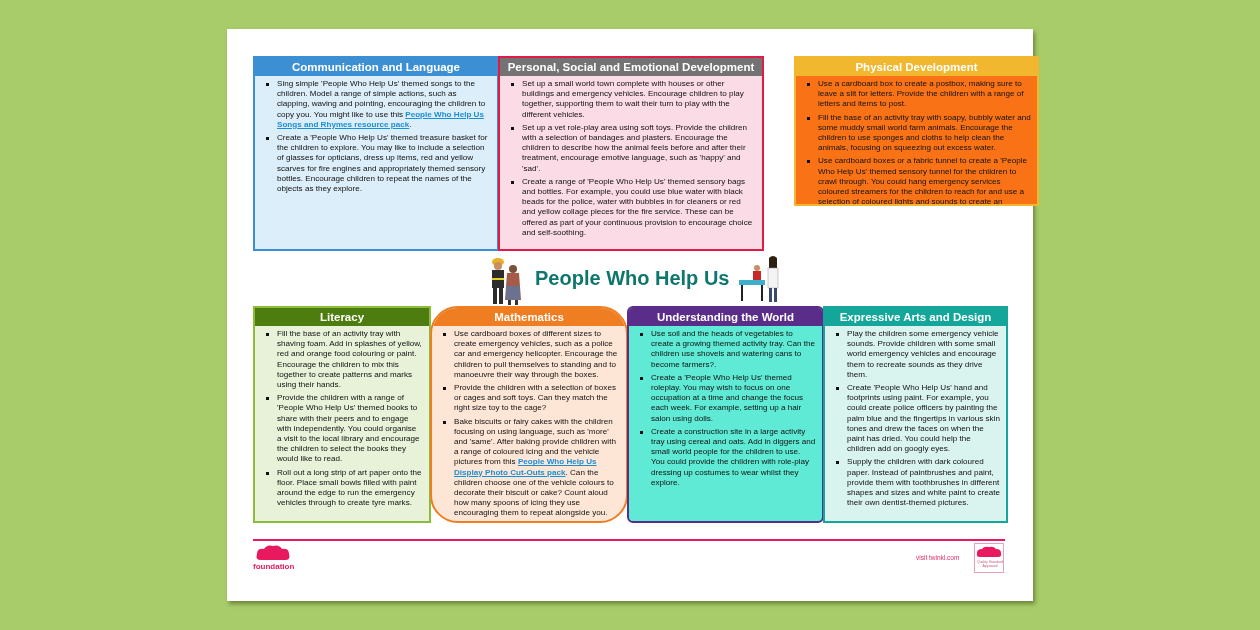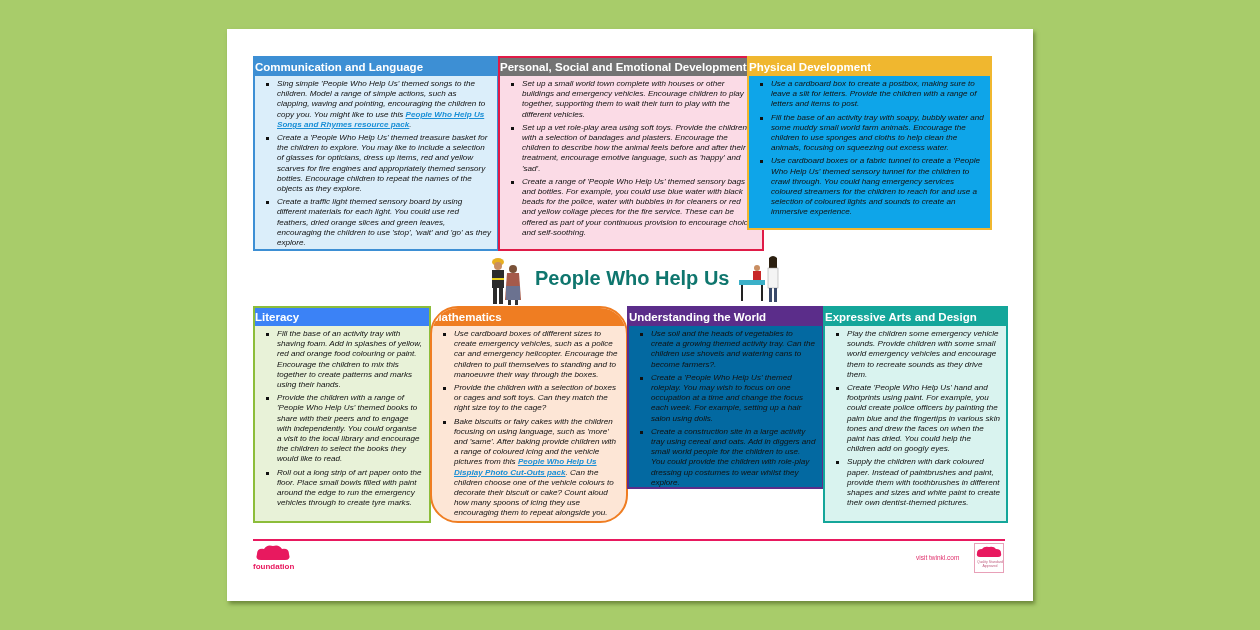--- a/index.html
+++ b/index.html
@@ -19,36 +19,35 @@
   .box {
     position: absolute;
     border: 2px solid;
     overflow: hidden;
   }
   .box-header {
     height: 18px;
     color: #ffffff;
     font-weight: bold;
     font-size: 11.5px;
-    text-align: left;
+    text-align: center;
     line-height: 18px;
     white-space: nowrap;
   }
   .box-body {
     padding: 3px 6px 2px 8px;
     font-size: 8.1px;
     line-height: 10.2px;
     color: #111111;
   }
   .box-body ul { list-style: none; }
   .box-body li {
     position: relative;
     padding-left: 14px;
     margin-bottom: 3px;
-    font-style: italic;
   }
   .box-body li::before {
     content: "";
     position: absolute;
     left: 3px; top: 4px;
     width: 3px; height: 3px;
     background: #111;
   }
   .box-body a {
     color: #1a8fd6;
@@ -85,37 +84,36 @@
 <body>
 
 <div class="page">
 
   <div class="box" style="left:26px;top:27px;width:246px;height:195px;border-color:#3d8fd4;background:#dbeefa;">
     <div class="box-header" style="background:#3d8fd4;">Communication and Language</div>
     <div class="box-body">
         <ul>
           <li><span>Sing simple 'People Who Help Us' themed songs to the children. Model a range of simple actions, such as clapping, waving and pointing, encouraging the children to copy you. You might like to use this </span><a>People Who Help Us Songs and Rhymes resource pack</a><span>.</span></li>
           <li><span>Create a 'People Who Help Us' themed treasure basket for the children to explore. You may like to include a selection of glasses for opticians, dress up items, red and yellow scarves for fire engines and appropriately themed sensory bottles. Encourage children to repeat the names of the objects as they explore.</span></li>
-          <li><span>Create a traffic light themed sensory board by using different materials for each light. You could use red feathers, dried orange slices and green leaves, encouraging the children to use 'stop', 'wait' and 'go' as they explore.</span></li>
         </ul>
       </div>
   </div>
 
   <div class="box" style="left:271px;top:27px;width:266px;height:195px;border-color:#e01b47;background:#fbdbe6;">
     <div class="box-header" style="background:#737373;">Personal, Social and Emotional Development</div>
     <div class="box-body">
         <ul>
           <li><span>Set up a small world town complete with houses or other buildings and emergency vehicles. Encourage children to play together, supporting them to wait their turn to play with the different vehicles.</span></li>
           <li><span>Set up a vet role-play area using soft toys. Provide the children with a selection of bandages and plasters. Encourage the children to describe how the animal feels before and after their treatment, encourage emotive language, such as 'happy' and 'sad'.</span></li>
           <li><span>Create a range of 'People Who Help Us' themed sensory bags and bottles. For example, you could use blue water with black beads for the police, water with bubbles in for cleaners or red and yellow collage pieces for the fire service. These can be offered as part of your continuous provision to encourage choice and self-soothing.</span></li>
         </ul>
       </div>
   </div>
 
-  <div class="box" style="left:520px;top:27px;width:245px;height:174px;border-color:#f0b72f;background:#0ea5e9;">
+  <div class="box" style="left:567px;top:27px;width:245px;height:150px;border-color:#f0b72f;background:#f97316;">
     <div class="box-header" style="background:#f0b72f;">Physical Development</div>
     <div class="box-body">
         <ul>
           <li><span>Use a cardboard box to create a postbox, making sure to leave a slit for letters. Provide the children with a range of letters and items to post.</span></li>
           <li><span>Fill the base of an activity tray with soapy, bubbly water and some muddy small world farm animals. Encourage the children to use sponges and cloths to help clean the animals, focusing on squeezing out excess water.</span></li>
           <li><span>Use cardboard boxes or a fabric tunnel to create a 'People Who Help Us' themed sensory tunnel for the children to crawl through. You could hang emergency services coloured streamers for the children to reach for and use a selection of coloured lights and sounds to create an immersive experience.</span></li>
         </ul>
       </div>
   </div>
 
@@ -143,42 +141,42 @@
     <circle cx="20" cy="14" r="3" fill="#c98e62"></circle>
     <rect x="16" y="17" width="8" height="9" fill="#c82828"></rect>
     <circle cx="36" cy="8" r="4" fill="#c98e62"></circle>
     <path d="M32 4 Q36 0 40 4 L40 16 L32 16 Z" fill="#2c2010"></path>
     <rect x="31" y="14" width="10" height="20" fill="#f4f4f4" stroke="#999" stroke-width="0.5"></rect>
     <rect x="32" y="34" width="3" height="14" fill="#3a4a6a"></rect>
     <rect x="37" y="34" width="3" height="14" fill="#3a4a6a"></rect>
   </svg>
 
   <div class="box" style="left:26px;top:277px;width:178px;height:217px;border-color:#8cbd3a;background:#e8f2d8;">
-    <div class="box-header" style="background:#3b82f6;">Literacy</div>
+    <div class="box-header" style="background:#4d7c0f;">Literacy</div>
     <div class="box-body">
         <ul>
           <li><span>Fill the base of an activity tray with shaving foam. Add in splashes of yellow, red and orange food colouring or paint. Encourage the children to mix this together to create patterns and marks using their hands.</span></li>
           <li><span>Provide the children with a range of 'People Who Help Us' themed books to share with their peers and to engage with independently. You could organise a visit to the local library and encourage the children to select the books they would like to read.</span></li>
           <li><span>Roll out a long strip of art paper onto the floor. Place small bowls filled with paint around the edge to run the emergency vehicles through to create tyre marks.</span></li>
         </ul>
       </div>
   </div>
 
   <div class="box" style="left:203px;top:277px;width:198px;height:217px;border-color:#ef7d22;background:#fde6d6;border-radius:28px;">
     <div class="box-header" style="background:#ef7d22;">Mathematics</div>
     <div class="box-body">
         <ul>
           <li><span>Use cardboard boxes of different sizes to create emergency vehicles, such as a police car and emergency helicopter. Encourage the children to pull themselves to standing and to manoeuvre their way through the boxes.</span></li>
           <li><span>Provide the children with a selection of boxes or cages and soft toys. Can they match the right size toy to the cage?</span></li>
           <li><span>Bake biscuits or fairy cakes with the children focusing on using language, such as 'more' and 'same'. After baking provide children with a range of coloured icing and the vehicle pictures from this </span><a>People Who Help Us Display Photo Cut-Outs pack</a><span>. Can the children choose one of the vehicle colours to decorate their biscuit or cake? Count aloud how many spoons of icing they use encouraging them to repeat alongside you.</span></li>
         </ul>
       </div>
   </div>
 
-  <div class="box" style="left:400px;top:277px;width:197px;height:183px;border-color:#5b2d8a;background:#0369a1;">
+  <div class="box" style="left:400px;top:277px;width:197px;height:217px;border-color:#5b2d8a;background:#5eead4;border-radius:6px;">
     <div class="box-header" style="background:#5b2d8a;">Understanding the World</div>
     <div class="box-body">
         <ul>
           <li><span>Use soil and the heads of vegetables to create a growing themed activity tray. Can the children use shovels and watering cans to become farmers?.</span></li>
           <li><span>Create a 'People Who Help Us' themed roleplay. You may wish to focus on one occupation at a time and change the focus each week. For example, setting up a hair salon using dolls.</span></li>
           <li><span>Create a construction site in a large activity tray using cereal and oats. Add in diggers and small world people for the children to use. You could provide the children with role-play dressing up costumes to wear whilst they explore.</span></li>
         </ul>
       </div>
   </div>
 

